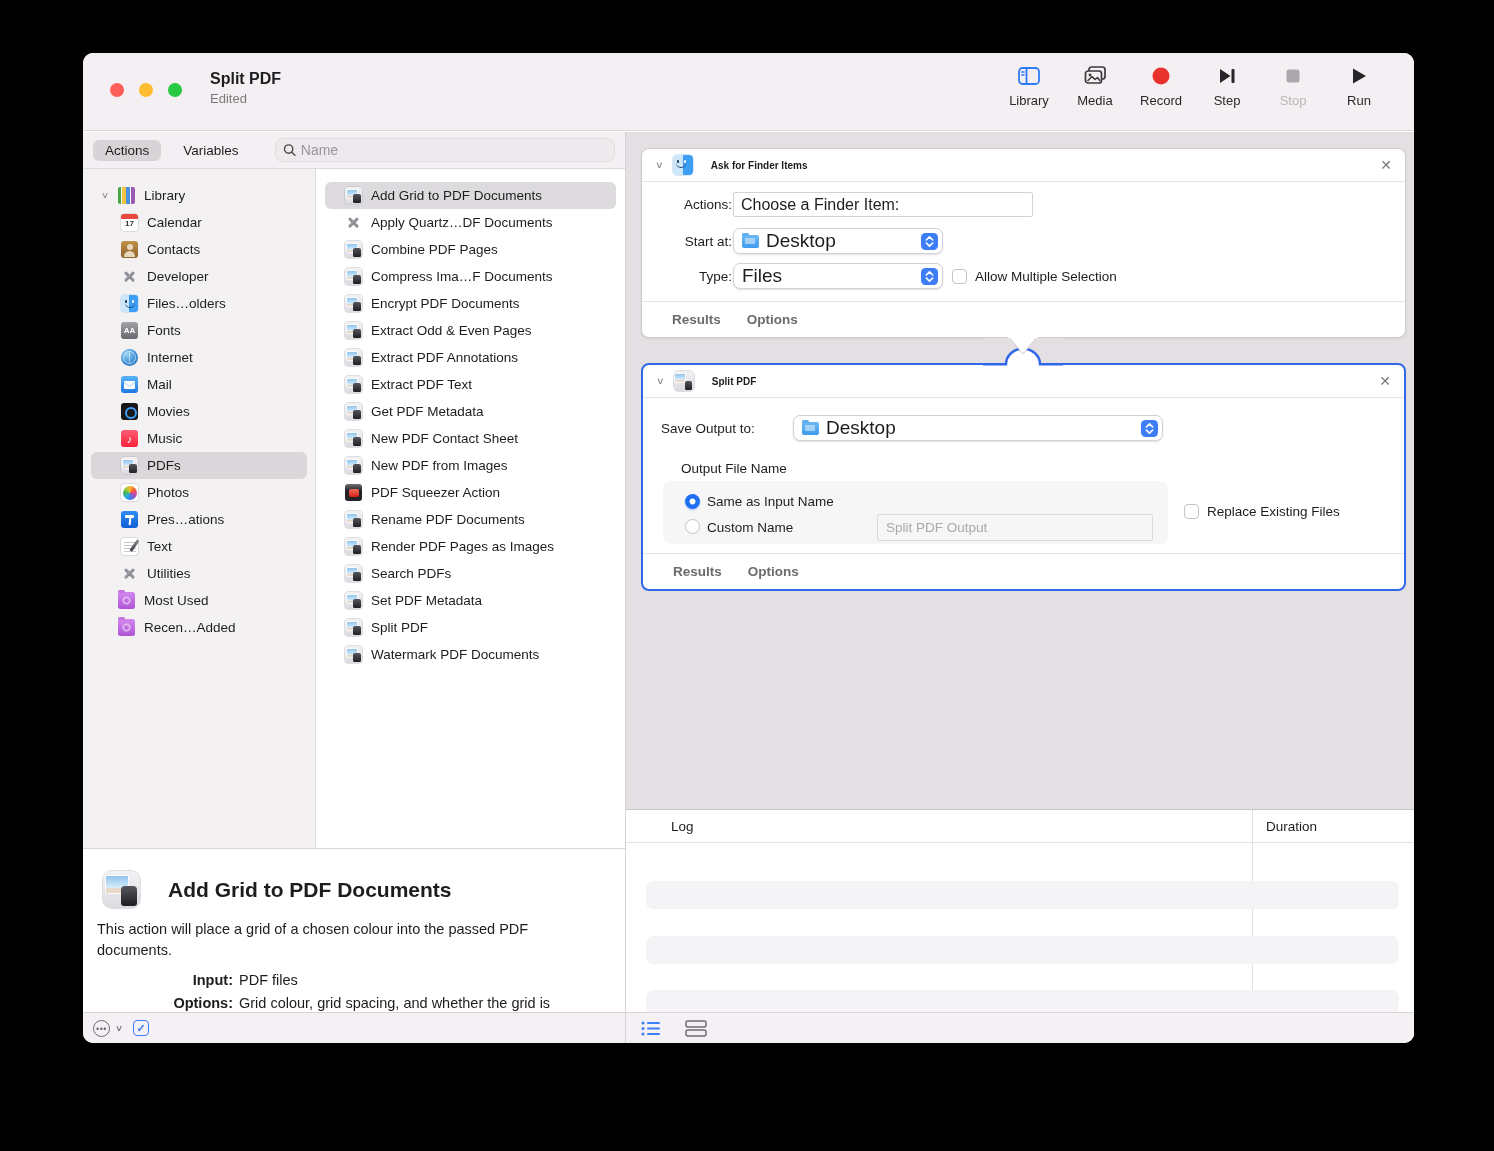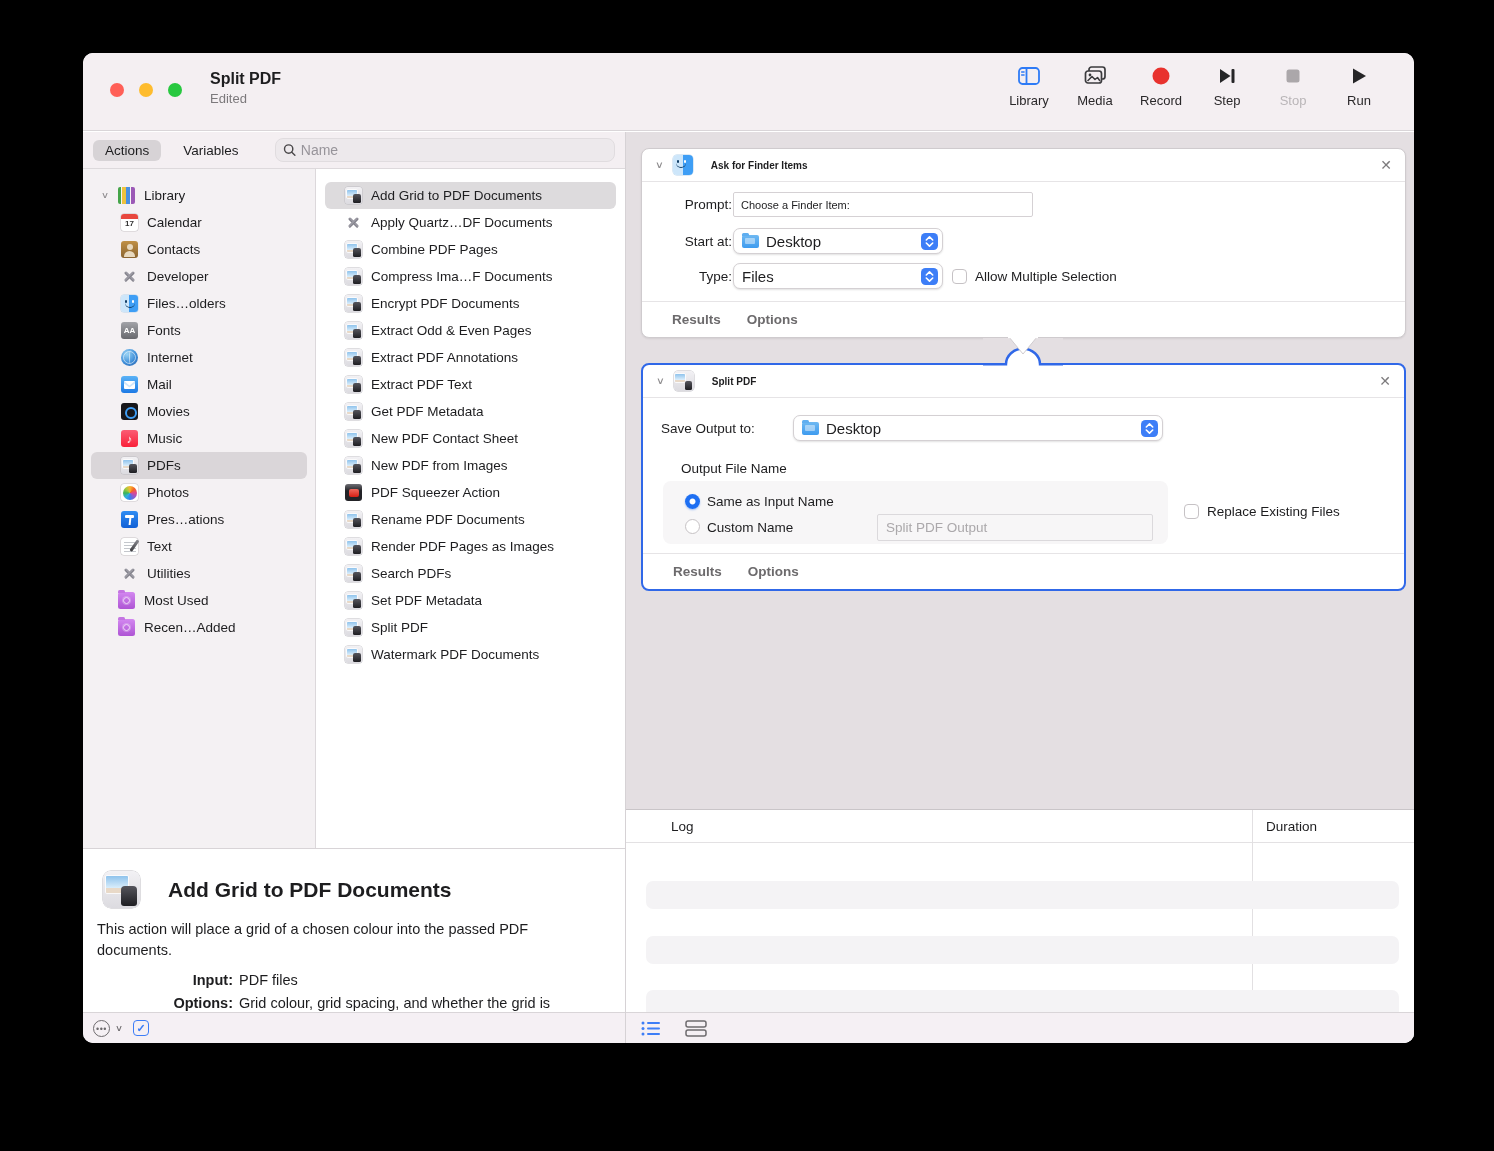--- a/index.html
+++ b/index.html
@@ -92,22 +92,22 @@
   .canvas { position:absolute; left:0; top:0; width:788px; height:677px; background:#E4DFE2; }
   .block { position:absolute; left:15px; width:765px; background:#fff; border:1px solid #CFCBCE; border-radius:8px; box-shadow:0 1px 2px rgba(0,0,0,.08); }
   .block.sel { border:2.4px solid #3068E8; box-shadow:none; }
   .blk-head { height:33px; display:flex; align-items:center; padding:0 13px; gap:9px; border-bottom:1px solid #E6E4E6; }
   .blk-tw { color:#8E8C8E; font-size:12px; transform:scaleY(.8); }
   .blk-title { font-size:10px; font-weight:bold; flex:1; }
   .blk-close { color:#7c7a7c; font-size:14px; }
   .blk-foot { height:36px; border-top:1px solid #E6E4E6; display:flex; align-items:center; gap:26px; padding:0 30px; font-size:13.5px; font-weight:bold; color:#6C6A6C; }
   .frow { position:absolute; display:flex; align-items:center; }
   .flabel { font-size:13.5px; }
-  .textfield { height:25px; background:#fff; border:1px solid #D5D1D4; border-radius:2px; font-size:11px; padding:0 7px; display:flex; align-items:center; color:#1d1d1f; }
-  .popup { height:26px; background:#fff; border:0.5px solid #D4D0D3; border-radius:7px; box-shadow:0 1px 2px rgba(0,0,0,.12); display:flex; align-items:center; padding:0 4px 0 8px; gap:7px; font-size:15px; }
+  .textfield { height:25px; background:#fff; border:1px solid #D5D1D4; border-radius:2px; font-size:16px; padding:0 7px; display:flex; align-items:center; color:#1d1d1f; }
+  .popup { height:26px; background:#fff; border:0.5px solid #D4D0D3; border-radius:7px; box-shadow:0 1px 2px rgba(0,0,0,.12); display:flex; align-items:center; padding:0 4px 0 8px; gap:7px; font-size:19px; }
   .popup .ptext { flex:1; }
   .mini-folder { width:17px; height:13px; border-radius:2px; background:linear-gradient(#6FB9F2,#3E9BEF); position:relative; flex:none; }
   .mini-folder::before { content:""; position:absolute; left:0; top:-2px; width:7px; height:3px; border-radius:1.5px 1.5px 0 0; background:#5FAEF0; }
   .mini-folder::after { content:""; position:absolute; left:3px; top:3px; width:10px; height:6px; border-radius:1px; background:rgba(255,255,255,.45); }
   .chk { width:15px; height:15px; border:1px solid #C6C2C5; border-radius:4px; background:#fff; flex:none; }
   .radio { width:15px; height:15px; border-radius:50%; flex:none; }
   .radio.on { background:radial-gradient(circle, #fff 0 24%, #1E6FF2 32%); box-shadow:0 1px 2px rgba(30,111,242,.4); }
   .radio.off { background:#fff; border:1px solid #C6C2C5; }
   .groupbox { position:absolute; background:#F7F6F7; border-radius:8px; }
   .ghostfield { height:27px; border:1px solid #DBD9DC; border-radius:2px; background:#F7F6F7; color:#ABA8AB; font-size:13.5px; display:flex; align-items:center; padding:0 8px; }
@@ -380,21 +380,21 @@
     <div class="canvas">
 
       <div class="block" style="top:16px; height:190px;">
         <div class="blk-head">
           <span class="blk-tw">∨</span>
           <span class="tree-icon hdr-icon i-finder"></span>
           <span class="blk-title">Ask for Finder Items</span>
           <span class="blk-close">✕</span>
         </div>
         <div class="frow" style="left:0; top:43px; width:100%; height:25px;">
-          <span class="flabel" style="position:absolute; right:673px;">Prompt:</span>
+          <span class="flabel" style="position:absolute; right:673px;">Actions:</span>
           <span class="textfield" style="position:absolute; left:91px; width:300px;">Choose a Finder Item:</span>
         </div>
         <div class="frow" style="left:0; top:79px; width:100%; height:26px;">
           <span class="flabel" style="position:absolute; right:673px;">Start at:</span>
           <span class="popup" style="position:absolute; left:91px; width:210px;">
             <span class="mini-folder"></span>
             <span class="ptext">Desktop</span>
             <svg width="17" height="17" viewBox="0 0 17 17">
                 <rect width="17" height="17" rx="4.5" fill="#3D7EF7"></rect>
                 <path d="M5.3 7 8.5 3.9 11.7 7" stroke="#fff" stroke-width="1.6" fill="none" stroke-linecap="round" stroke-linejoin="round"></path>

